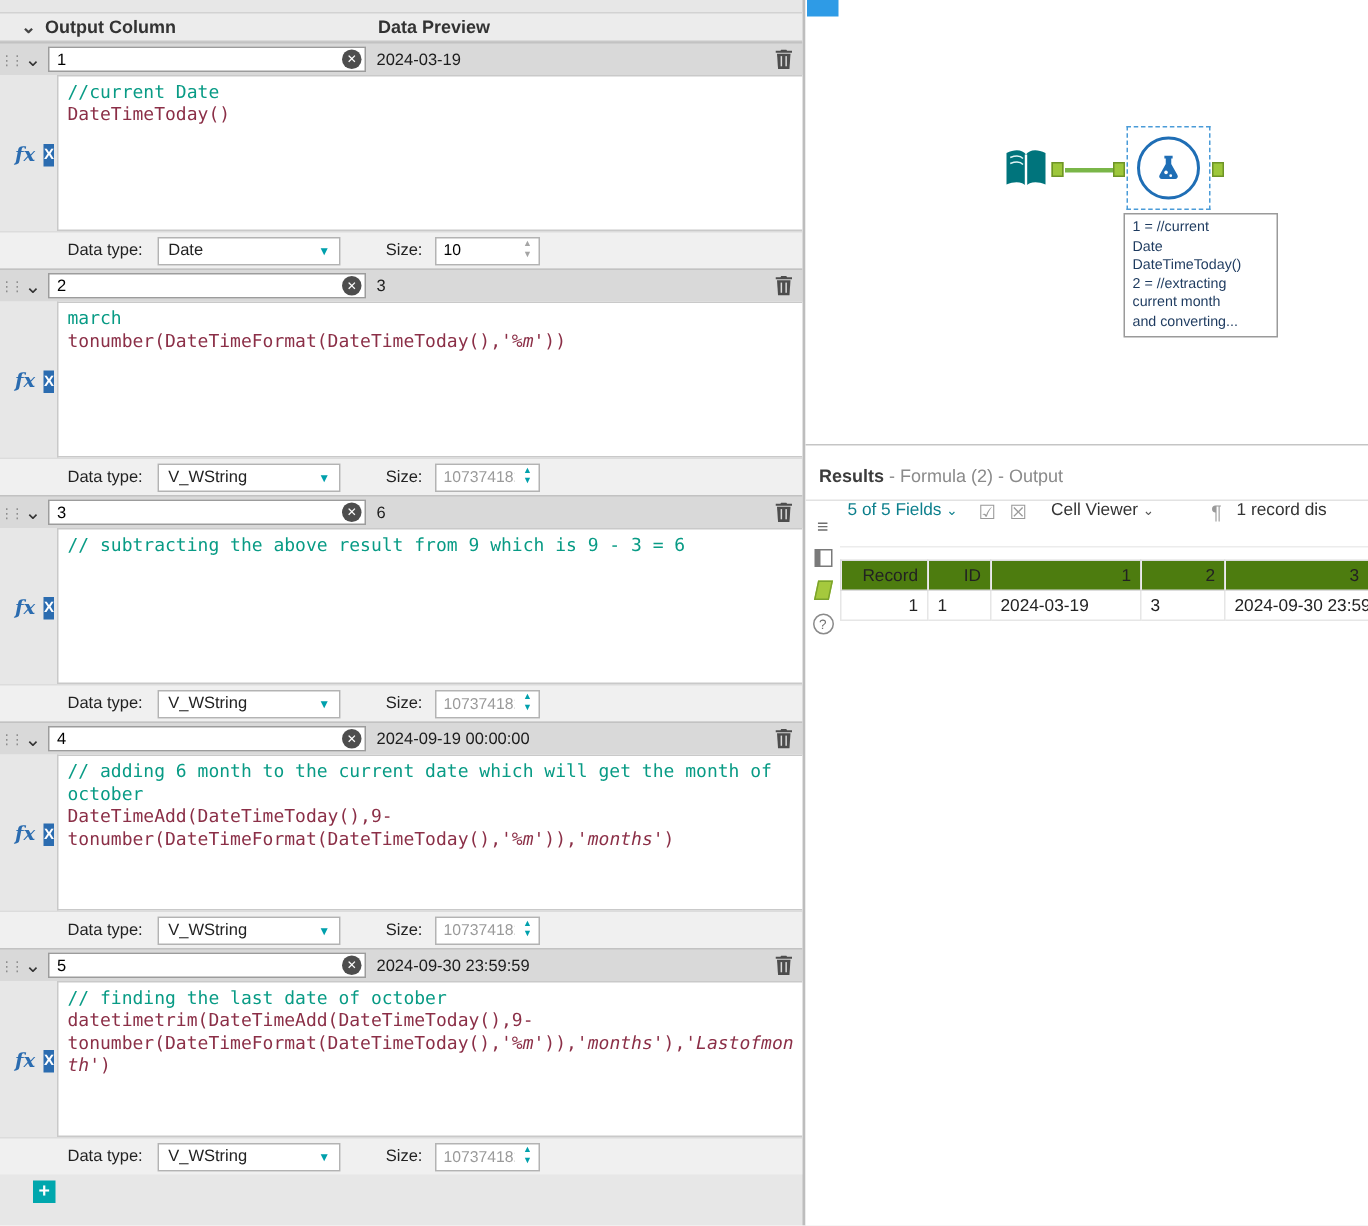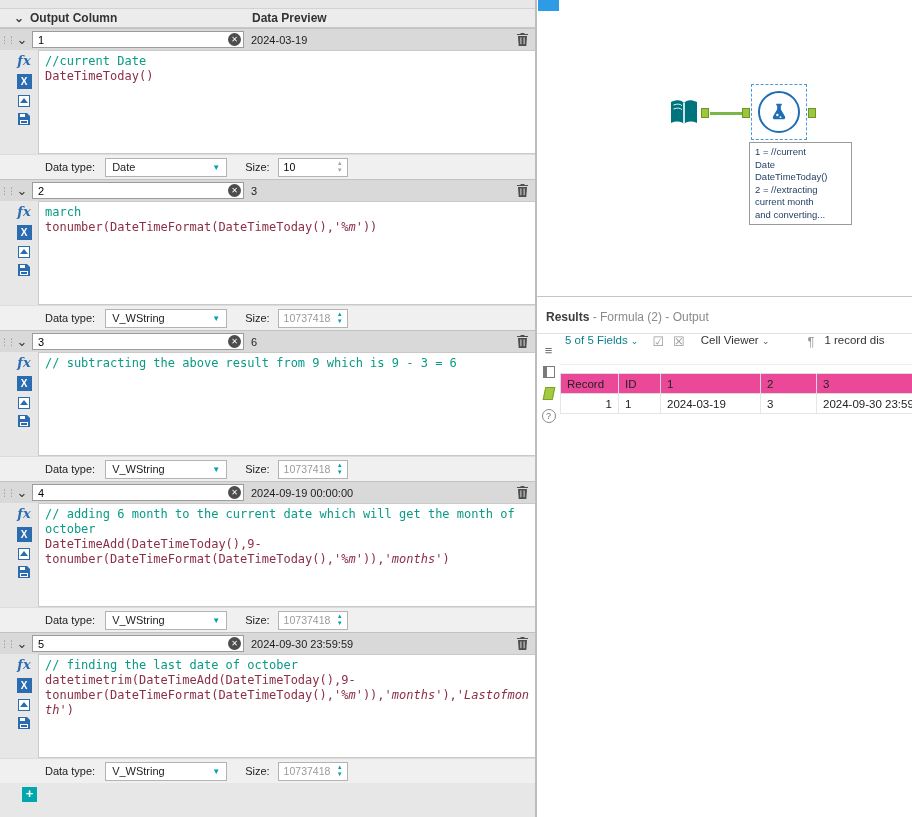--- a/index.html
+++ b/index.html
@@ -21,33 +21,33 @@
   .frow-header{height:22px;background:#d9d9d9;border-top:1px solid #c2c2c2;display:flex;align-items:center}
   .dots{width:12px;text-align:center;color:#8a8a8a;font-size:9px;letter-spacing:-2px;cursor:grab}
   .chev{width:20px;text-align:center;color:#333;font-size:13px;cursor:pointer}
   .name-wrap{position:relative;width:212px;height:17px}
   .name-input{width:100%;height:100%;border:1px solid #9c9c9c;background:#fff;font-size:11px;padding:0 20px 0 5px;font-family:"Liberation Sans",sans-serif}
   .clear-x{position:absolute;right:3px;top:2px;width:13px;height:13px;border-radius:50%;background:#4d4d4d;color:#fff;font-size:8px;line-height:13px;text-align:center;cursor:pointer}
   .preview{flex:1;padding-left:7px;font-size:11px;color:#1d1d1d;white-space:nowrap;overflow:hidden}
   .trash{width:26px;text-align:center;cursor:pointer;line-height:0}
   .frow-body{display:flex;height:104px;background:#e7e7e7}
   .gutter{width:10px}
-  .icon-strip{width:28px;display:flex;flex-direction:column;align-items:center;padding-top:3px;gap:6px}
+  .icon-strip{width:28px;display:flex;flex-direction:row;align-items:center;padding-top:3px;gap:6px}
   .i-fx{color:var(--icon-blue);font-family:"DejaVu Serif",serif;font-style:italic;font-weight:bold;font-size:13px;cursor:pointer}
   .i-x{width:15px;height:15px;background:var(--icon-blue);color:#fff;font-weight:bold;font-size:10px;display:flex;align-items:center;justify-content:center;cursor:pointer}
   .i-box,.i-save{cursor:pointer;line-height:0}
   .expr{flex:1;background:#fff;border:1px solid #c9c9c9;border-right:none;font-family:"DejaVu Sans Mono",monospace;font-size:12px;line-height:15px;padding:3px 6px;white-space:pre;overflow:hidden}
   .seg-com{color:var(--comment-green)}
   .seg-code{color:var(--expression-maroon)}
   .seg-str{color:var(--expression-maroon);font-style:italic}
   .frow-footer{height:25px;background:#f0f0f0;border-top:1px solid #dcdcdc;display:flex;align-items:center;font-size:11px;color:#222}
   .ft-label{margin-left:45px}
   .dropdown{width:122px;height:19px;background:#fff;border:1px solid #b3b3b3;margin-left:10px;display:flex;align-items:center;justify-content:space-between;padding:0 6px;font-size:11px;cursor:pointer}
   .dd-arrow{color:var(--accent-teal);font-size:8px}
-  .size-label{margin-left:18px}
+  .size-label{margin-left:30px}
   .sizebox{position:relative;width:70px;height:19px;margin-left:8px}
   .size-input{width:100%;height:100%;border:1px solid #b3b3b3;background:#fff;font-size:10.5px;padding:0 16px 0 5px;font-family:Liberation Sans, sans-serif}
   .size-input.dim{color:#9a9a9a}
   .spinner{position:absolute;right:1px;top:1px;width:14px;height:17px;display:flex;flex-direction:column;align-items:center;justify-content:center;font-size:6px;line-height:7px;cursor:pointer}
   .spinner.teal{color:var(--accent-teal)} .spinner.gray{color:#a5a5a5}
   .add-row{height:22px;display:flex;align-items:center}
   .add-btn{margin-left:22px;width:15px;height:15px;background:#00a7ad;color:#fff;font-size:13px;line-height:14px;text-align:center;border:none;cursor:pointer;font-weight:bold}
 
   
   .right{flex:1;display:flex;flex-direction:column;min-width:0}
@@ -73,21 +73,21 @@
   .res-toolbar{height:31px;display:flex;align-items:flex-start;font-size:11.5px;border-bottom:1px solid #ececec;white-space:nowrap;overflow:hidden;padding-left:5px}
   .fields-dd{color:var(--results-accent);cursor:pointer}
   .fields-dd .ddc{font-size:9px}
   .tb-icon{color:#9a9a9a;font-size:13px;cursor:pointer}
   .cellviewer{color:#333;cursor:pointer;margin-left:16px}
   .cellviewer .ddc{font-size:9px;color:#555}
   .pilcrow{margin-left:38px}
   .reccount{color:#333;margin-left:10px}
   .gap12{margin-left:14px}.gap8{margin-left:9px}
   .res-table{border-collapse:collapse;font-size:11.5px;margin-top:8px;table-layout:fixed;width:352px}
-  .res-table th{background:#ec4899;border:1px solid #dcdcdc;font-weight:normal;text-align:left;padding:2px 6px;height:20px;color:#222;overflow:hidden;white-space:nowrap}
+  .res-table th{background:#4d7c0f;border:1px solid #dcdcdc;font-weight:normal;text-align:right;padding:2px 6px;height:20px;color:#222;overflow:hidden;white-space:nowrap}
   .res-table td{border:1px solid #e6e6e6;padding:2px 6px;height:20px;white-space:nowrap;overflow:hidden}
   .res-table td.rnum{text-align:right;color:#222}
 </style>
 </head>
 <body>
 
 <div class="app">
 
   <div class="left-panel">
     <div class="col-header">

